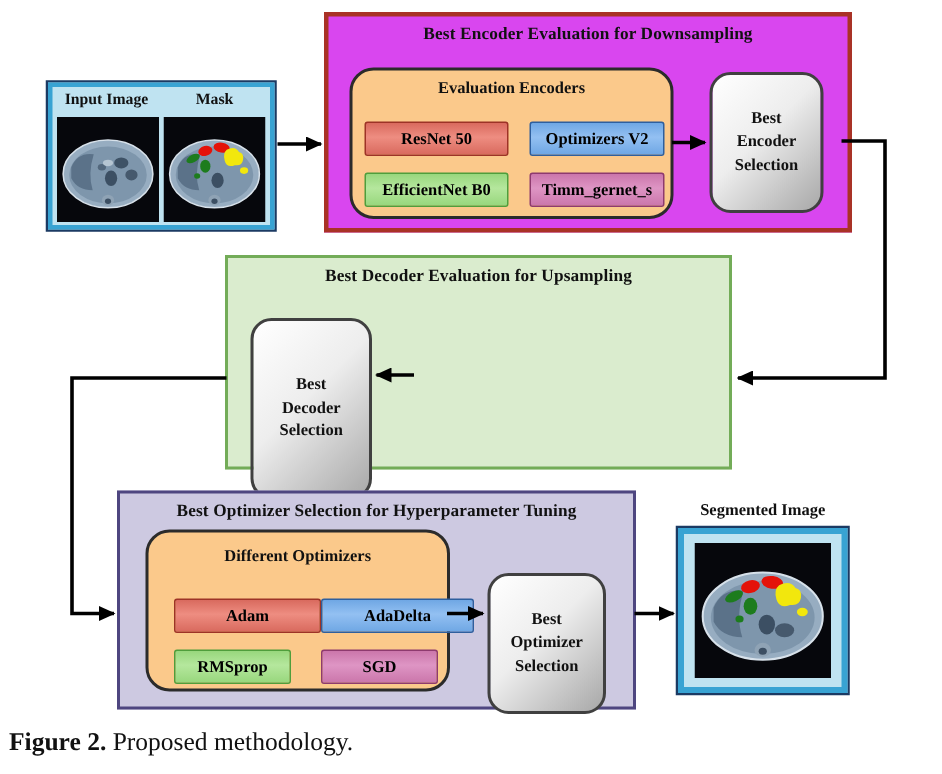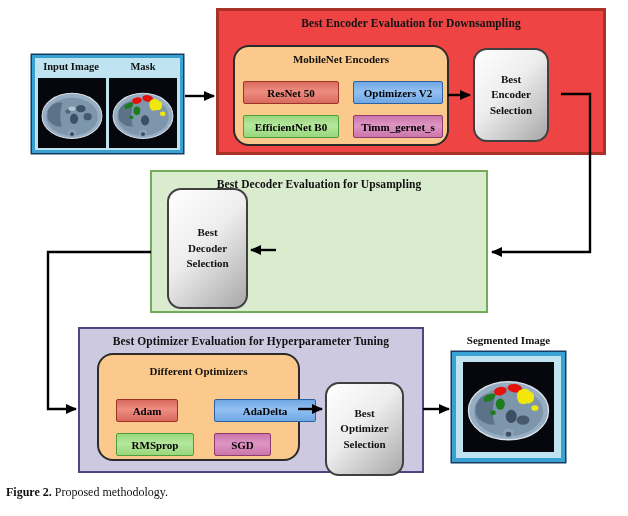--- a/index.html
+++ b/index.html
@@ -5,21 +5,21 @@
   html,body { margin:0; padding:0; background:#ffffff; }
   .canvas {
     position:relative; width:628px; height:516px; background:#ffffff;
     font-family:"Liberation Serif","DejaVu Serif",serif; color:#111;
     overflow:hidden;
   }
   .abs { position:absolute; box-sizing:border-box; }
 
   
   .frame { position:absolute; box-sizing:border-box; }
-  .frame-encoder   { left:216px; top:8px;   width:390px; height:147px; background:#ef4444; border:3px solid #a93226; }
+  .frame-encoder   { left:216px; top:8px;   width:352px; height:147px; background:#d946ef; border:3px solid #a93226; }
   .frame-decoder   { left:150px; top:170px; width:338px; height:143px; background:#daecce; border:2.5px solid #73ac58; }
   .frame-optimizer { left:78px;  top:327px; width:346px; height:146px; background:#cdc9e1; border:2.5px solid #4e4680; }
   .frame-title { position:absolute; left:0; right:0; top:6px; text-align:center; font-weight:bold; font-size:11.5px; letter-spacing:0.1px; }
 
   
   .group-box { position:absolute; box-sizing:border-box; background:#fbc98b; border:2px solid #2b2b2b; border-radius:16px; }
   .group-title { position:absolute; left:0; right:0; text-align:center; font-weight:bold; font-size:11px; }
 
   
   .btn { position:absolute; box-sizing:border-box; height:23px; border-radius:2px;
@@ -40,21 +40,21 @@
   .img-frame { position:absolute; box-sizing:border-box; background:#bfe3f1;
                border:3px solid #38a3d3; box-shadow:0 0 0 1.5px #1b3a63; }
   .img-frame.thick { border-width:4px; }
   .img-label { position:absolute; text-align:center; font-weight:bold; font-size:10.5px; }
   .mini-img { position:absolute; }
   .mini-img svg { display:block; width:100%; height:100%; }
 
   .side-title { position:absolute; text-align:center; font-weight:bold; font-size:11.5px; }
 
   
-  .caption { position:absolute; left:6px; top:485px; font-size:12px; }
+  .caption { position:absolute; left:6px; top:485px; font-size:17px; }
   .caption b { font-weight:bold; }
 
   
   .wires { position:absolute; left:0; top:0; width:628px; height:516px; pointer-events:none; z-index:10; }
 </style>
 </head>
 <body>
 
 <div class="canvas">
 
@@ -111,46 +111,46 @@
         <path d="M62 30 q8 -4 12 2 q5 1 4 7 q-1 6 -8 5 q-8 3 -10 -4 q-2 -7 2 -10z" fill="#f2e70d"></path>
         <ellipse cx="79" cy="49" rx="4" ry="3" fill="#f2e70d"></ellipse>
       </svg>
     </div>
   </div>
 
   <div class="frame frame-encoder">
     <div class="frame-title">Best Encoder Evaluation for Downsampling</div>
 
     <div class="group-box" style="left:14px; top:34px; width:216px; height:101px;">
-      <div class="group-title" style="top:6px;">MobileNet Encoders</div>
+      <div class="group-title" style="top:6px;">Evaluation Encoders</div>
       <div class="btn btn-red" style="left:8px;   top:34px; width:96px;">ResNet 50</div>
       <div class="btn btn-blue" style="left:118px; top:34px; width:90px;">Optimizers V2</div>
       <div class="btn btn-green" style="left:8px;   top:68px; width:96px;">EfficientNet B0</div>
       <div class="btn btn-magenta" style="left:118px; top:68px; width:90px;">Timm_gernet_s</div>
     </div>
 
     <div class="sel-box" style="left:254px; top:37px; width:76px; height:94px;">Best Encoder Selection</div>
   </div>
 
   <div class="frame frame-decoder">
     <div class="frame-title">Best Decoder Evaluation for Upsampling</div>
 
-    <div class="sel-box" style="left:15px; top:16px; width:81px; height:121px;">Best Decoder Selection</div>
+    <div class="sel-box" style="left:15px; top:40px; width:81px; height:121px;">Best Decoder Selection</div>
 
   </div>
 
   <div class="frame frame-optimizer">
-    <div class="frame-title">Best Optimizer Evaluation for Hyperparameter Tuning</div>
+    <div class="frame-title">Best Optimizer Selection for Hyperparameter Tuning</div>
 
     <div class="group-box" style="left:17px; top:24px; width:203px; height:108px;">
       <div class="group-title" style="top:10px;">Different Optimizers</div>
-      <div class="btn btn-red" style="left:17px;  top:44px; width:62px;">Adam</div>
+      <div class="btn btn-red" style="left:17px;  top:44px; width:98px;">Adam</div>
       <div class="btn btn-blue" style="left:115px; top:44px; width:102px;">AdaDelta</div>
       <div class="btn btn-green" style="left:17px;  top:78px; width:78px;">RMSprop</div>
-      <div class="btn btn-magenta" style="left:115px; top:78px; width:57px;">SGD</div>
+      <div class="btn btn-magenta" style="left:115px; top:78px; width:78px;">SGD</div>
     </div>
 
     <div class="sel-box" style="left:245px; top:33px; width:79px; height:94px;margin-top:20px;">Best Optimizer Selection</div>
   </div>
 
   <div class="side-title abs" style="left:452px; top:334px; width:113px; font-size:11px;">Segmented Image</div>
 
   <div class="img-frame thick" style="left:452px; top:352px; width:113px; height:110px;">
     <div class="mini-img" style="left:7px; top:6px; width:91px; height:90px;">
       <svg viewBox="0 0 100 96" preserveAspectRatio="none">

